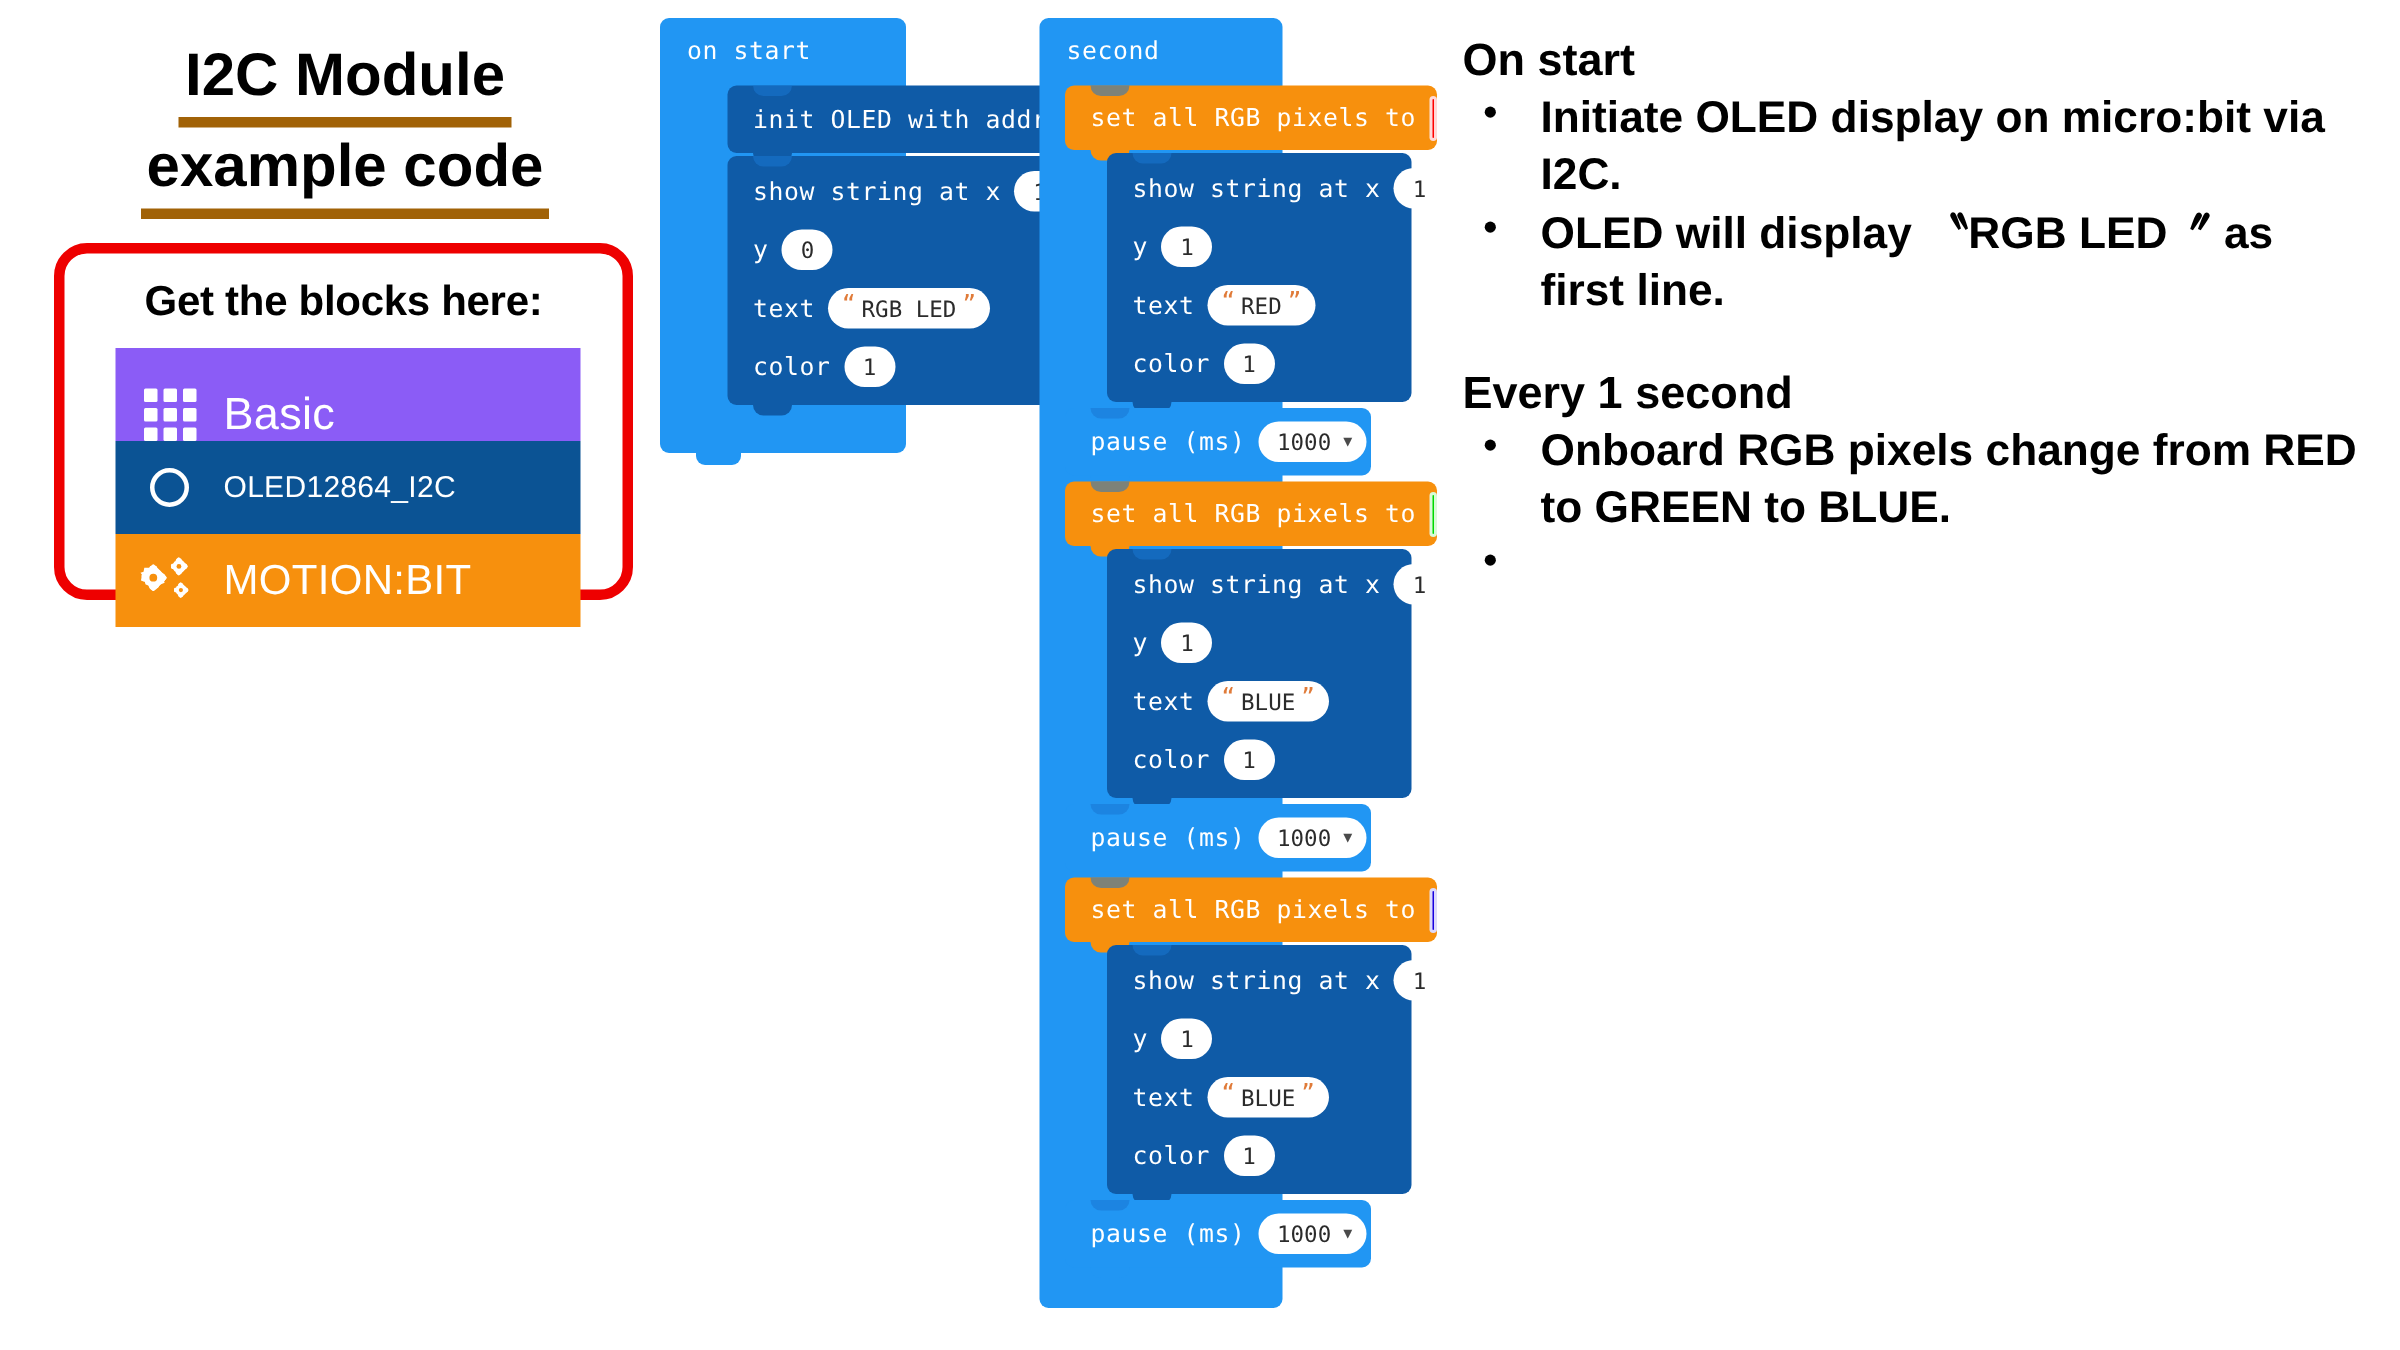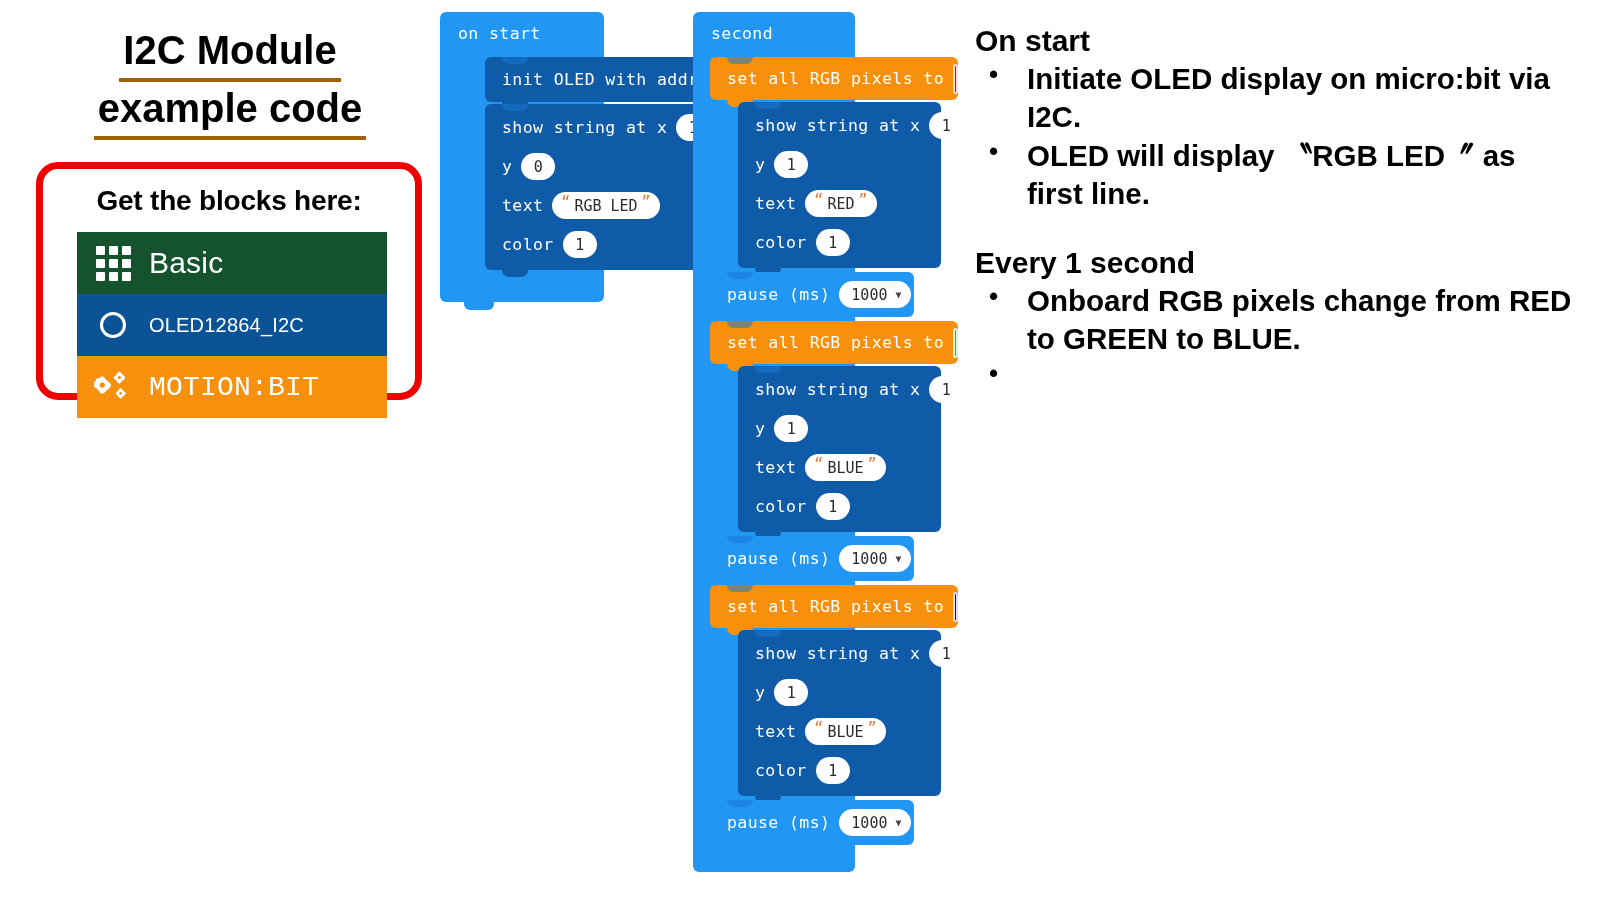--- a/index.html
+++ b/index.html
@@ -8,39 +8,39 @@
     font-family:"Liberation Sans",sans-serif;
     position:relative;overflow:hidden;
   }
 
   
   #title-block{
     position:absolute;left:40px;top:24px;width:380px;
     text-align:center;
     font-weight:bold;font-size:40px;line-height:1.32;color:#000;
   }
-  #title-block .tline{display:inline-block;border-bottom:4px solid #a16207;padding:0 4px 1px 4px;}
+  #title-block .tline{display:inline-block;border-bottom:7px solid #a16207;padding:0 4px 1px 4px;}
 
   #palette-card{
     position:absolute;left:36px;top:162px;width:386px;height:238px;
     background:#ffffff;border:7px solid #ee0000;border-radius:22px;
     box-sizing:border-box;
   }
   #palette-title{
     position:absolute;left:0;top:16px;width:100%;text-align:center;
     font-weight:bold;font-size:28px;color:#000;letter-spacing:-.2px;
   }
   #palette-list{position:absolute;left:34px;top:63px;width:310px;}
   .pal-item{
     height:62px;display:flex;align-items:center;
     color:#ffffff;font-size:29px;
   }
-  .pal-item.basic{background:#14532d;}
+  .pal-item.basic{background:#8b5cf6;align-items:flex-end;}
   .pal-item.oled{background:#0b5394;}
-  .pal-item.motion{background:#f7900d;font-family:Liberation Mono, monospace;}
+  .pal-item.motion{background:#f7900d;}
   .pal-ico{width:72px;display:flex;align-items:center;justify-content:center;flex:none;}
   .pal-label{letter-spacing:.2px;}
   .pal-item.basic .pal-label{font-size:30px;}
   .pal-item.oled .pal-label{font-size:20px;}
   .pal-item.motion .pal-label{font-size:28px;}
 
   .grid9{display:grid;grid-template-columns:repeat(3,9px);grid-template-rows:repeat(3,9px);gap:4px;}
   .grid9 i{background:#fff;display:block;width:9px;height:9px;border-radius:1px;}
   .ocircle{width:26px;height:26px;border:3.5px solid #fff;border-radius:50%;box-sizing:border-box;}
 

